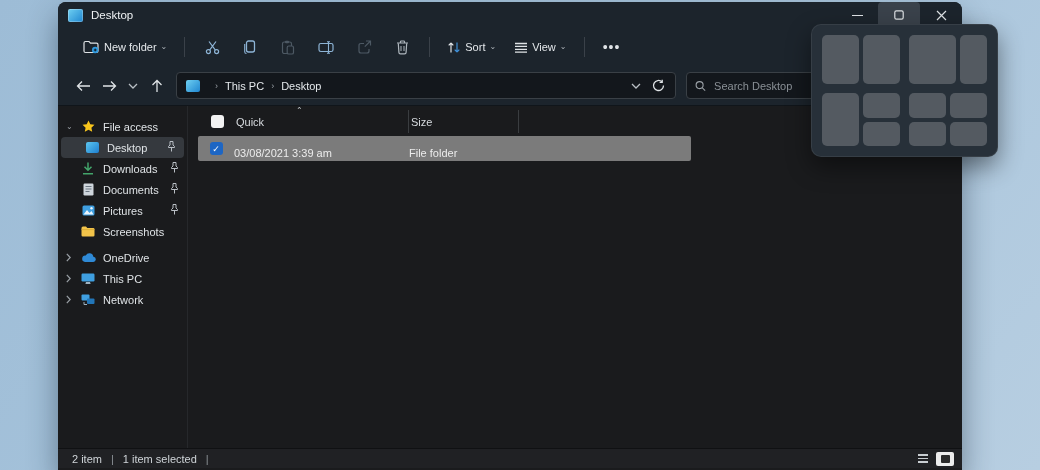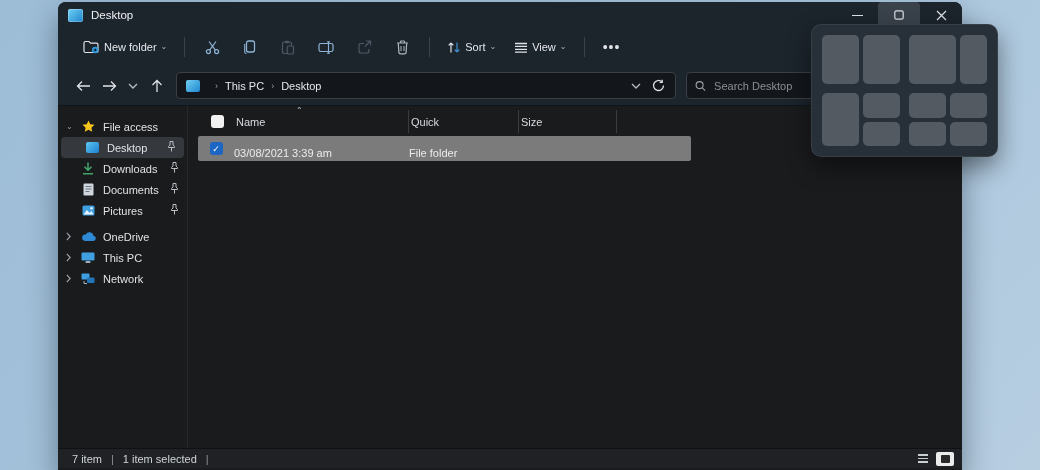--- a/index.html
+++ b/index.html
@@ -359,20 +359,29 @@
             </svg>
         </span>
         <span>Pictures</span>
         <span class="pin">
           <svg width="9" height="11" viewBox="0 0 9 11">
               <path d="M3 0.5 h3 v3.5 l1.5 1.5 v1 H1.5 v-1 L3 4 Z M4.5 6.5 v4" stroke="currentColor" stroke-width="1" fill="none"></path>
             </svg>
         </span>
       </div>
 
+      <div class="tree-row tree-child">
+        <span class="t-icon">
+          <svg class="icon-folder-sm" viewBox="0 0 14 11">
+              <path d="M0.5 2 q0-1.5 1.5-1.5 h3 l1.3 1.5 h6 q1.2 0 1.2 1.2 v6 q0 1.3 -1.3 1.3 h-10.4 q-1.3 0 -1.3 -1.3 z" fill="#f3c44a"></path>
+              <path d="M0.5 3.6 h13" stroke="#d8a832" stroke-width="0.8"></path>
+            </svg>
+        </span>
+        <span>Screenshots</span>
+      </div>
 
       <div class="tree-gap"></div>
 
       <div class="tree-row">
         <span class="t-chev">
           <svg width="5" height="9" viewBox="0 0 5 9">
               <path d="M0.8 0.8 L4.2 4.5 L0.8 8.2" fill="none" stroke="#9aa0a6" stroke-width="1.2"></path>
             </svg>
         </span>
         <span class="t-icon">
@@ -415,43 +424,40 @@
       </div>
     </div>
 
     <div class="main">
       <div class="list-header">
         <span class="sort-asc">⌃</span>
         <div class="hc first">
             <span class="hdr-checkbox"></span>
           </div>
         <div class="hc">
-            <span>Name</span>
-          </div>
-        <div class="hc">
             <span>Quick</span>
           </div>
         <div class="hc">
             <span>Size</span>
           </div>
       </div>
 
       <div class="file-row">
         <span class="row-check">
             <span>✓</span>
           </span>
         <span class="cell-dim">03/08/2021 3:39 am</span>
         <span class="cell-dim">File folder</span>
         <span class="cell-dim"></span>
       </div>
     </div>
   </div>
 
   <div class="statusbar">
-    <span>7 item</span>
+    <span>2 item</span>
     <span class="sb-sep">|</span>
     <span>1 item selected</span>
     <span class="sb-sep">|</span>
     <span class="sb-toggles">
       <span class="sb-btn">
         <span class="sb-lines">
             <i></i>
             <i></i>
             <i></i>
           </span>

